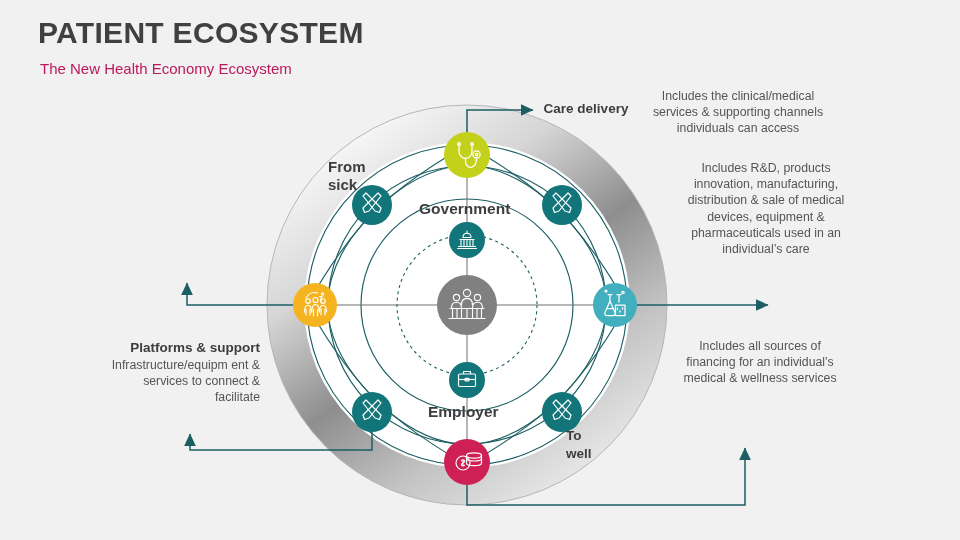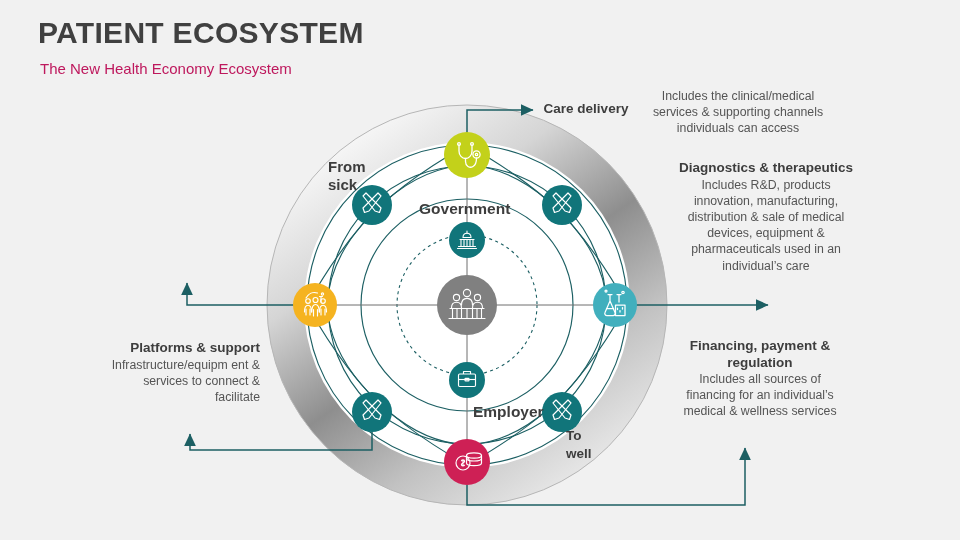--- a/index.html
+++ b/index.html
@@ -37,21 +37,21 @@
   .c-care-body{left:638px;top:88px;width:200px;}
 
   .c-diag{left:676px;top:160px;width:180px;}
   .c-fin{left:676px;top:338px;width:168px;}
   .c-well{left:70px;top:168px;width:190px;}
   .c-plat{left:108px;top:340px;width:152px;}
 
   
   .dlabel{position:absolute;font-weight:bold;color:#3d3d3d;}
   .l-gov{left:419px;top:200px;font-size:15.5px;}
-  .l-emp{left:428px;top:403px;font-size:15.5px;margin-left:45px;}
+  .l-emp{left:428px;top:403px;font-size:15.5px;}
   .l-fromsick{left:328px;top:158px;font-size:15px;line-height:18px;width:54px;text-align:left;}
   .l-towell{left:566px;top:427px;font-size:13.5px;line-height:18px;width:44px;text-align:left;}
 </style>
 </head>
 <body>
 
 <div id="stage">
 
   <div class="title">PATIENT ECOSYSTEM</div>
   <div class="subtitle">The New Health Economy Ecosystem</div>
@@ -249,26 +249,24 @@
   <div class="dlabel l-towell">To well</div>
 
   <div class="callout c-care la">
     <div class="ch">Care delivery</div>
   </div>
   <div class="callout c-care-body la">
     <div class="cb">Includes the clinical/medical services &amp; supporting channels individuals can access</div>
   </div>
 
   <div class="callout c-diag la">
-    <div class="ch">Diagnostics &amp; therapeutics</div>
     <div class="cb">Includes R&amp;D, products innovation, manufacturing, distribution &amp; sale of medical devices, equipment &amp; pharmaceuticals used in an individual’s care</div>
   </div>
 
   <div class="callout c-fin la">
-    <div class="ch">Financing, payment &amp; regulation</div>
     <div class="cb">Includes all sources of financing for an individual’s medical &amp; wellness services</div>
   </div>
 
 
   <div class="callout c-plat ra">
     <div class="ch">Platforms &amp; support</div>
     <div class="cb">Infrastructure/equipm ent &amp; services to connect &amp; facilitate</div>
   </div>
 
 </div>

